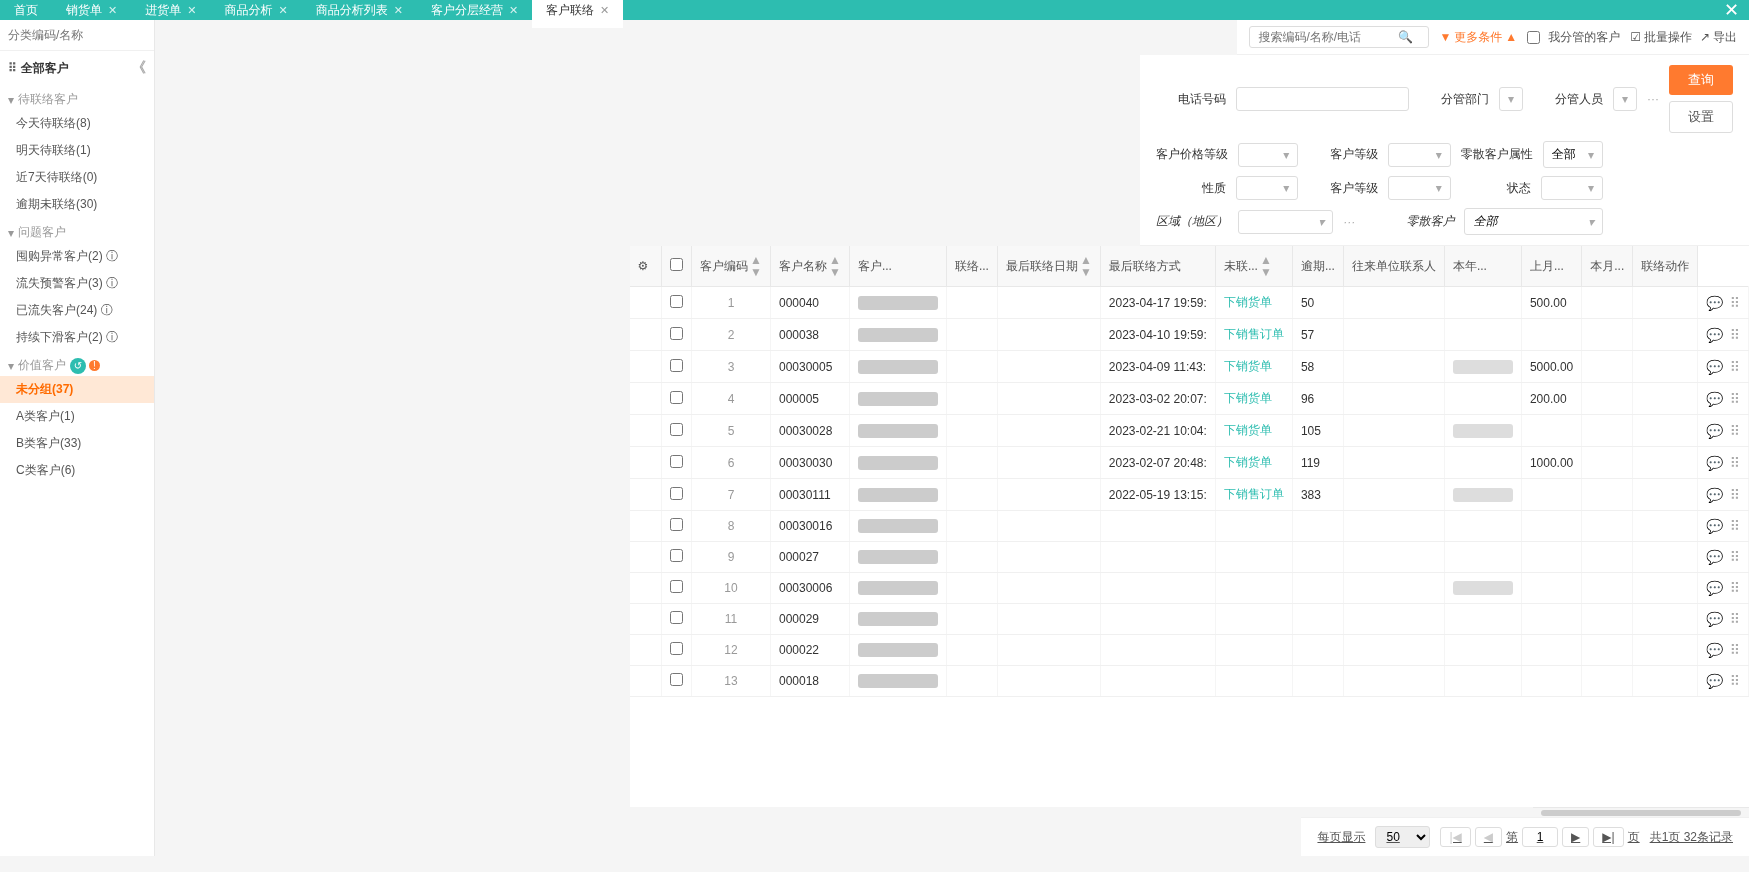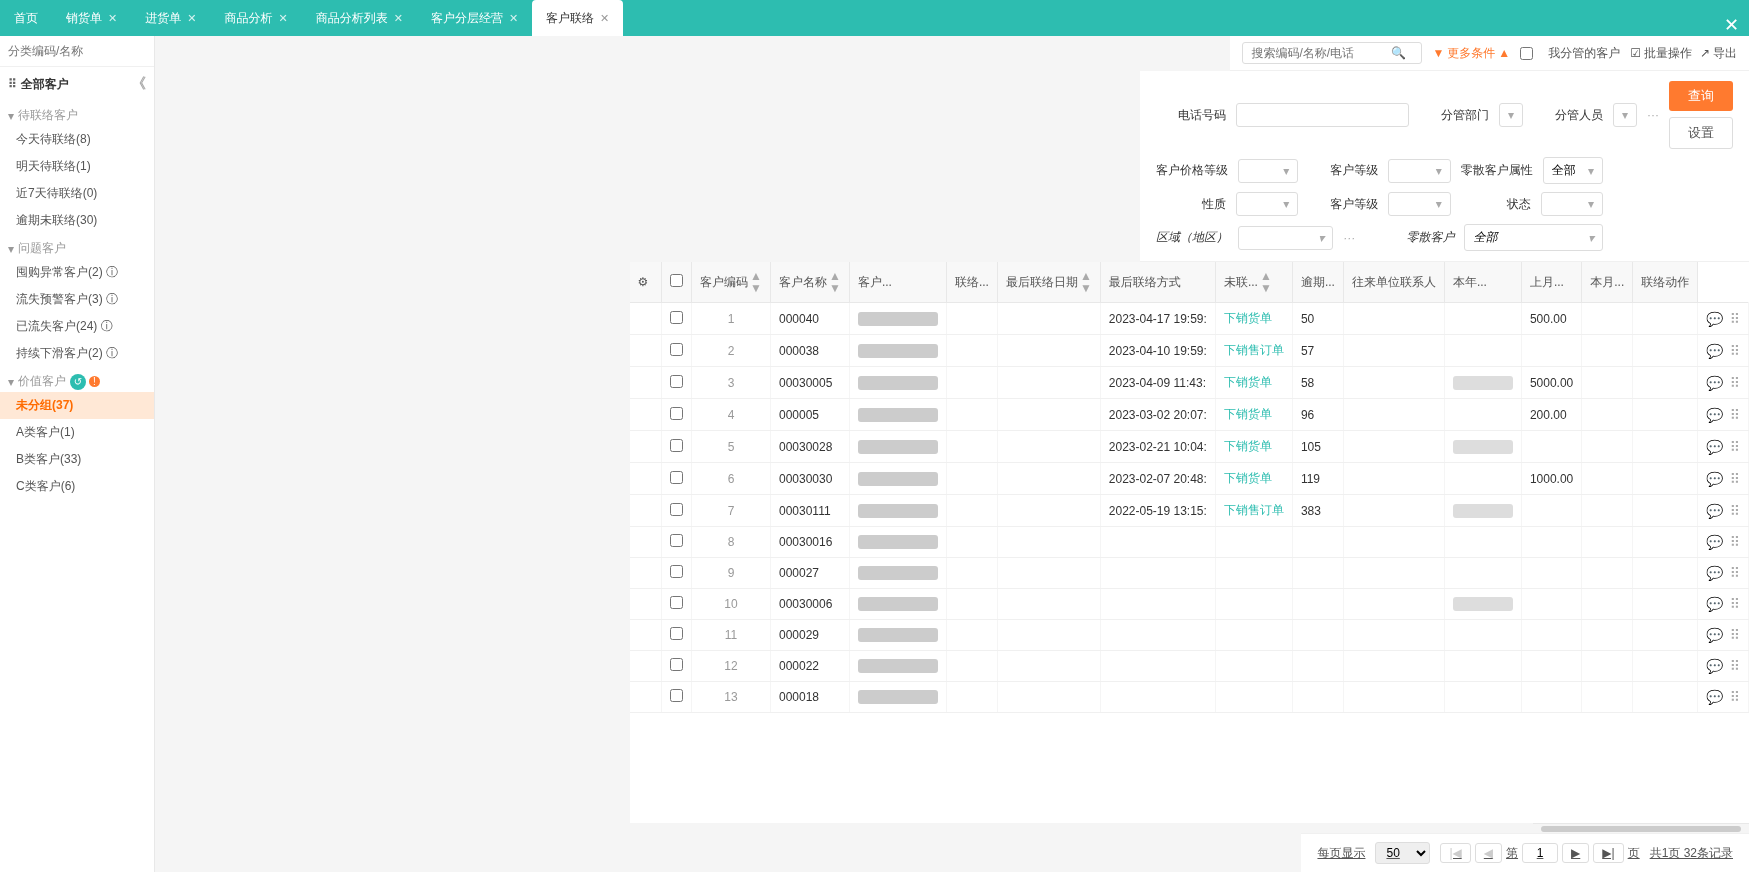--- a/index.html
+++ b/index.html
@@ -1,23 +1,23 @@
 <!DOCTYPE html>
 <html><head>
   <meta charset="utf-8">
   <style>
     * { box-sizing: border-box; margin: 0; padding: 0; font-family: 'Microsoft YaHei', Arial, sans-serif; font-size: 12px; }
     body { background: #f5f5f5; overflow: hidden; }
 
     
     .tab-bar {
       display: flex;
-      align-items: flex-end;
+      align-items: center;
       background: #2dbdb0;
-      height: 36px;
+      height: 20px;
       padding: 0 0;
       position: relative;
     }
     .tab-item {
       display: flex;
       align-items: center;
       padding: 0 14px;
       height: 36px;
       color: #fff;
       cursor: pointer;
@@ -132,21 +132,21 @@
     .filter-more {
       color: #ff7a2f;
       cursor: pointer;
       display: flex;
       align-items: center;
       gap: 3px;
     }
     .my-customer {
       display: flex;
       align-items: center;
-      gap: 15px;
+      gap: 8px;
       color: #555;
     }
     .batch-ops {
       margin-left: auto;
       display: flex;
       gap: 8px;
       color: #555;
       cursor: pointer;
     }
     .batch-ops span { display: flex; align-items: center; gap: 3px; }

